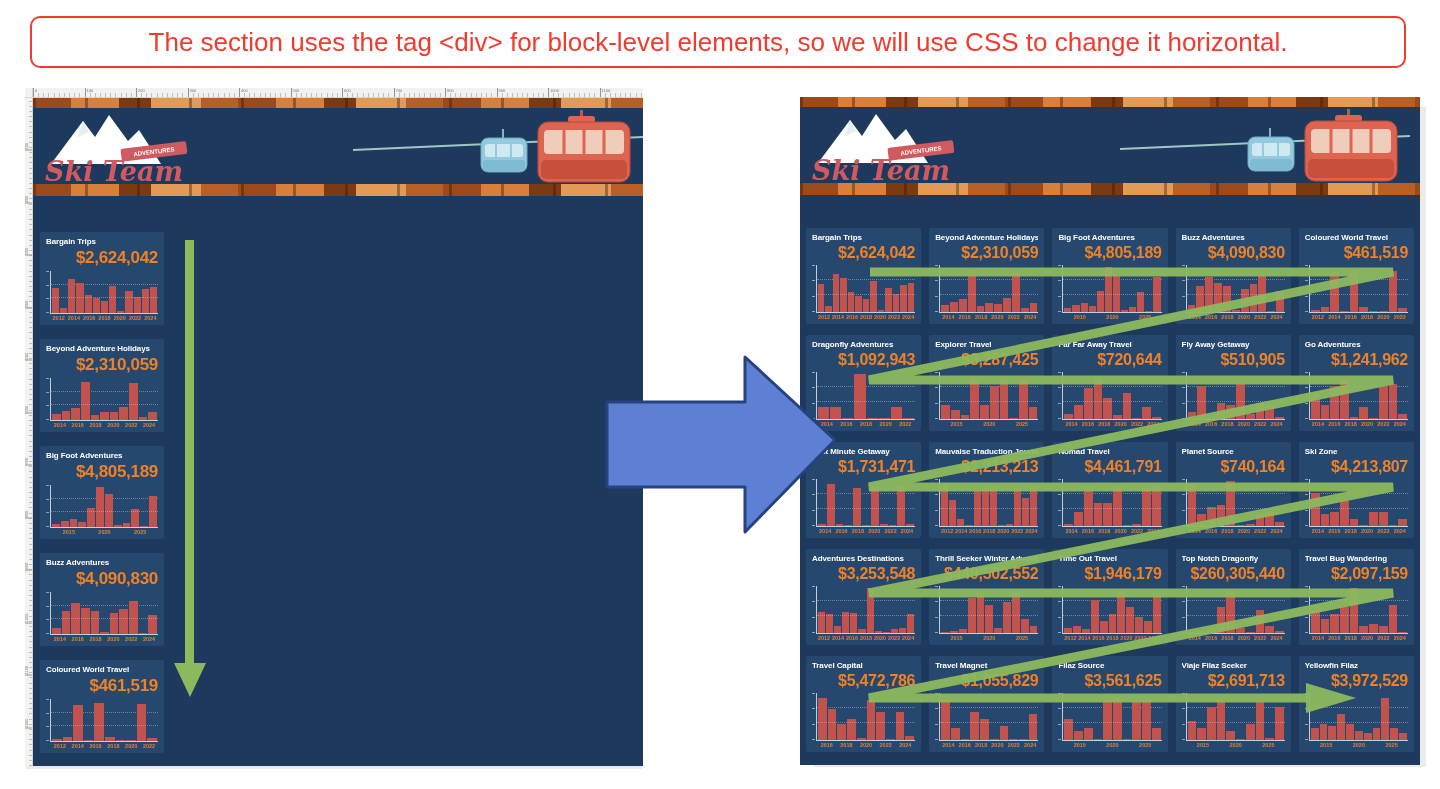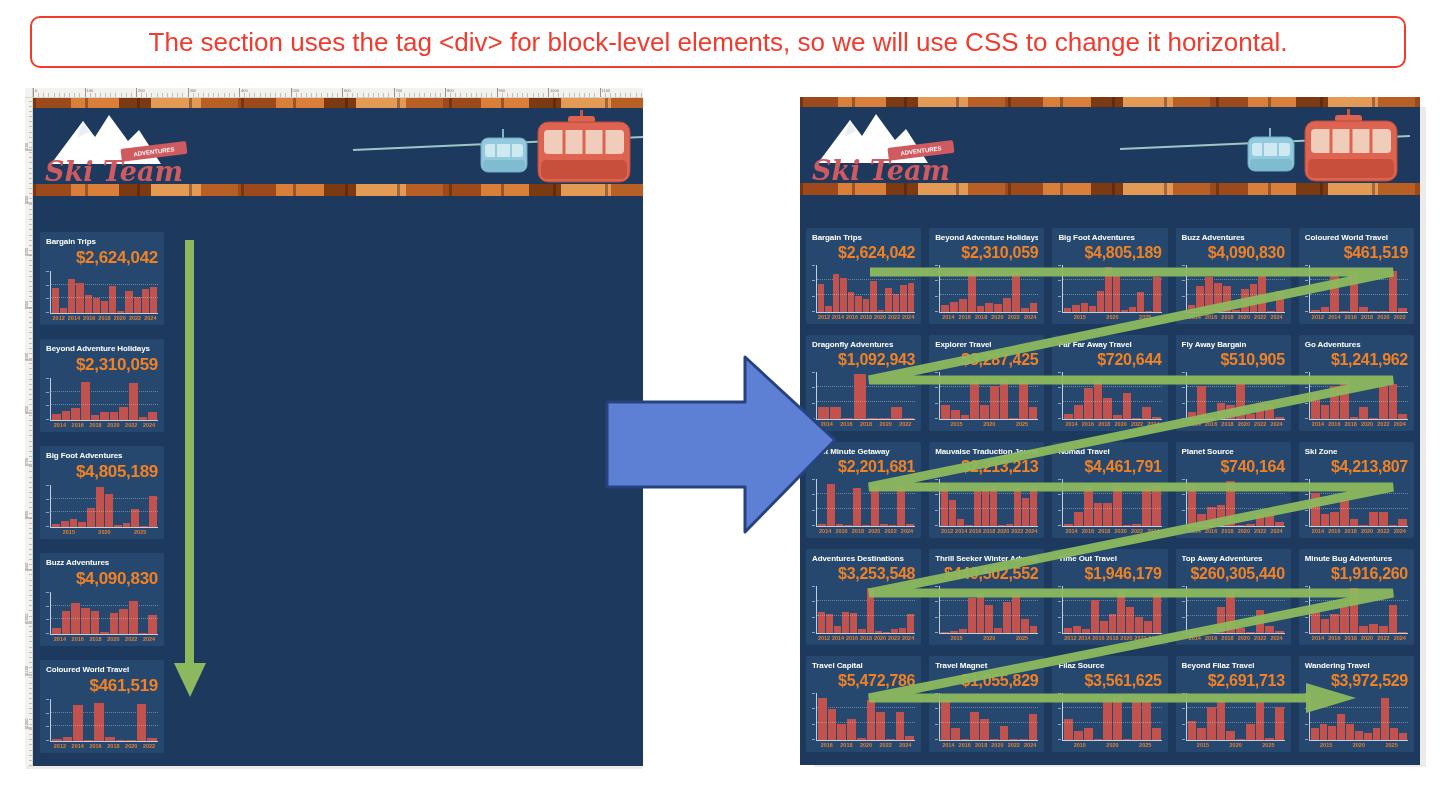--- a/index.html
+++ b/index.html
@@ -639,21 +639,21 @@
             <span>2014</span>
             <span>2016</span>
             <span>2018</span>
             <span>2020</span>
             <span>2022</span>
             <span>2024</span>
           </div>
   </div>
 
   <div class="card">
-    <div class="card-title">Fly Away Bargain</div>
+    <div class="card-title">Fly Away Getaway</div>
     <div class="card-value">$510,905</div>
     <div class="chart">
       <div class="yaxis">
               <i></i>
               <i></i>
               <i></i>
               <i></i>
             </div>
       <div class="plot">
         <div class="bars">
@@ -710,21 +710,21 @@
             <span>2016</span>
             <span>2018</span>
             <span>2020</span>
             <span>2022</span>
             <span>2024</span>
           </div>
   </div>
 
   <div class="card">
     <div class="card-title">Last Minute Getaway</div>
-    <div class="card-value">$2,201,681</div>
+    <div class="card-value">$1,731,471</div>
     <div class="chart">
       <div class="yaxis">
               <i></i>
               <i></i>
               <i></i>
               <i></i>
             </div>
       <div class="plot">
         <div class="bars">
                 <span style="height: 5%;"></span>
@@ -996,21 +996,21 @@
             <span>2014</span>
             <span>2016</span>
             <span>2018</span>
             <span>2020</span>
             <span>2022</span>
             <span>2024</span>
           </div>
   </div>
 
   <div class="card">
-    <div class="card-title">Top Away Adventures</div>
+    <div class="card-title">Top Notch Dragonfly</div>
     <div class="card-value">$260,305,440</div>
     <div class="chart">
       <div class="yaxis">
               <i></i>
               <i></i>
               <i></i>
               <i></i>
             </div>
       <div class="plot">
         <div class="bars">
@@ -1031,22 +1031,22 @@
             <span>2014</span>
             <span>2016</span>
             <span>2018</span>
             <span>2020</span>
             <span>2022</span>
             <span>2024</span>
           </div>
   </div>
 
   <div class="card">
-    <div class="card-title">Minute Bug Adventures</div>
-    <div class="card-value">$1,916,260</div>
+    <div class="card-title">Travel Bug Wandering</div>
+    <div class="card-value">$2,097,159</div>
     <div class="chart">
       <div class="yaxis">
               <i></i>
               <i></i>
               <i></i>
               <i></i>
             </div>
       <div class="plot">
         <div class="bars">
                 <span style="height: 50%;"></span>
@@ -1167,21 +1167,21 @@
       </div>
     </div>
     <div class="xticks">
             <span>2015</span>
             <span>2020</span>
             <span>2025</span>
           </div>
   </div>
 
   <div class="card">
-    <div class="card-title">Beyond Filaz Travel</div>
+    <div class="card-title">Viaje Filaz Seeker</div>
     <div class="card-value">$2,691,713</div>
     <div class="chart">
       <div class="yaxis">
               <i></i>
               <i></i>
               <i></i>
               <i></i>
             </div>
       <div class="plot">
         <div class="bars">
@@ -1199,21 +1199,21 @@
       </div>
     </div>
     <div class="xticks">
             <span>2015</span>
             <span>2020</span>
             <span>2025</span>
           </div>
   </div>
 
   <div class="card">
-    <div class="card-title">Wandering Travel</div>
+    <div class="card-title">Yellowfin Filaz</div>
     <div class="card-value">$3,972,529</div>
     <div class="chart">
       <div class="yaxis">
               <i></i>
               <i></i>
               <i></i>
               <i></i>
             </div>
       <div class="plot">
         <div class="bars">

